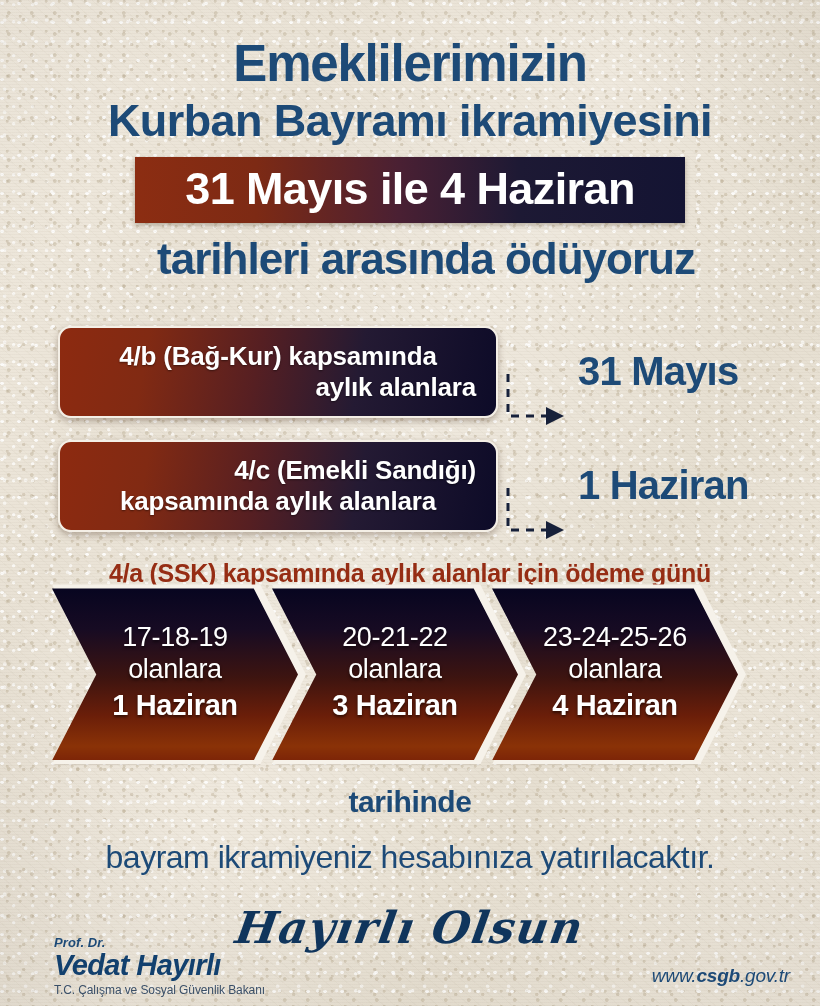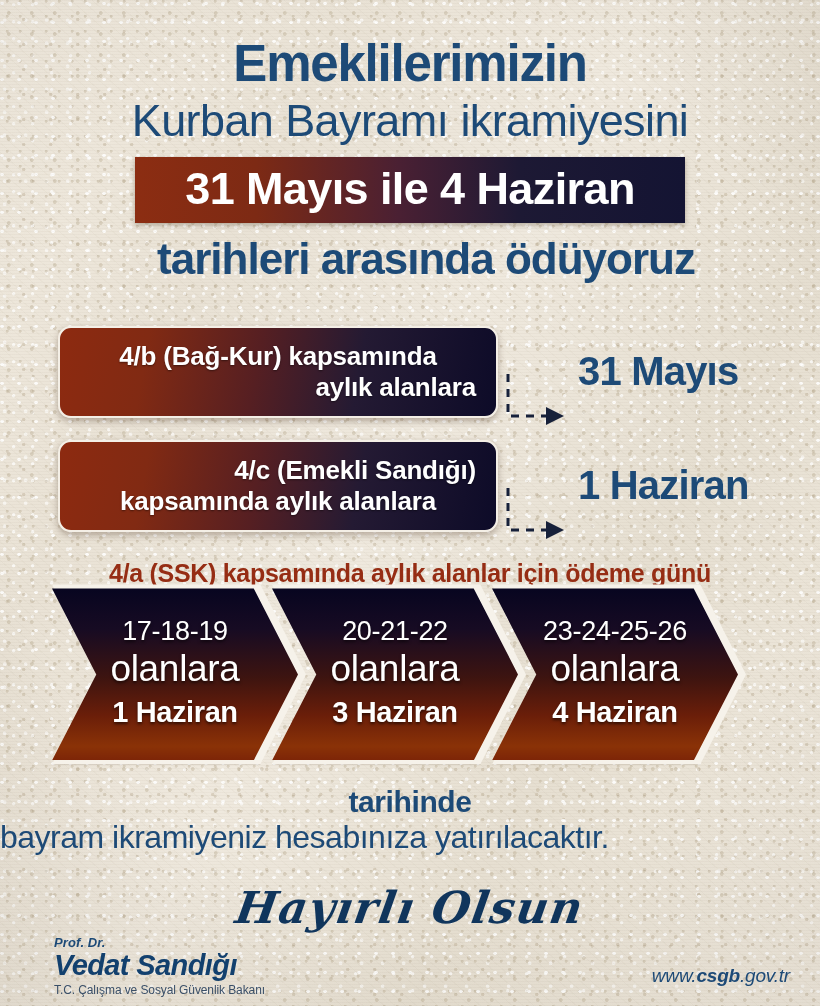--- a/index.html
+++ b/index.html
@@ -47,21 +47,21 @@
     text-align:center;
     color:#1d4a77;
     font-size:51px; font-weight:bold;
     letter-spacing:-1.2px;
     line-height:1;
     padding-top:38px;
   }
   .head2{
     text-align:center;
     color:#1d4a77;
-    font-size:45px; font-weight:normal;
+    font-size:45px; font-weight:bold;
     letter-spacing:-.6px;
     line-height:1.12;
     margin-top:7px;
   }
   .banner-wrap{ text-align:center; margin-top:11px; }
   .banner{
     display:inline-block;
     padding:9px 50px 12px;
     background:linear-gradient(90deg,#8c2d12 0%, #7d2a14 22%, #4a2033 48%, #1d1934 70%, #141433 100%);
     color:#ffffff;
@@ -162,44 +162,45 @@
   .chev-item:nth-child(1){ left:52px; }
   .chev-item:nth-child(2){ left:272px; }
   .chev-item:nth-child(3){ left:492px; }
 
   .chev-days{
     font-size:27px; font-weight:normal;
     line-height:1.08;
     letter-spacing:-.3px;
   }
   .chev-for{
-    font-size:37px; font-weight:normal;
+    font-size:27px; font-weight:normal;
     line-height:1.25;
     letter-spacing:-.3px;
     text-align:center;
   }
   .chev-date{
     font-size:29px; font-weight:bold;
     line-height:1.35;
     letter-spacing:-.4px;
   }
 
   
   .closing1{
     text-align:center;
     color:#1d4a77;
     font-size:30px; font-weight:bold;
     letter-spacing:-.4px;
     margin-top:25px;
   }
   .closing2{
+    text-align:center;
     color:#1d4a77;
     font-size:32px; font-weight:normal;
     letter-spacing:-.5px;
-    margin-top:0;
+    margin-top:20px;
   }
 
   .signature-script{
     text-align:center;
     color:#10355c;
     font-family:"DejaVu Serif", serif;
     font-style:italic;
     font-size:44px;
     font-weight:bold;
     letter-spacing:1.5px;
@@ -325,19 +326,19 @@
 
     <div class="closing1">tarihinde</div>
     <div class="closing2">bayram ikramiyeniz hesabınıza yatırılacaktır.</div>
     <div class="signature-script">Hayırlı Olsun</div>
 
   </div>
 
   <div class="footer">
     <div class="minister">
       <div class="m-prefix">Prof. Dr.</div>
-      <div class="m-name">Vedat Sandığı</div>
+      <div class="m-name">Vedat Hayırlı</div>
       <div class="m-title">T.C. Çalışma ve Sosyal Güvenlik Bakanı</div>
     </div>
     <div class="site"><span>www.</span><b>csgb</b><span>.gov.tr</span></div>
   </div>
 
 </div>
 
 </body></html>

